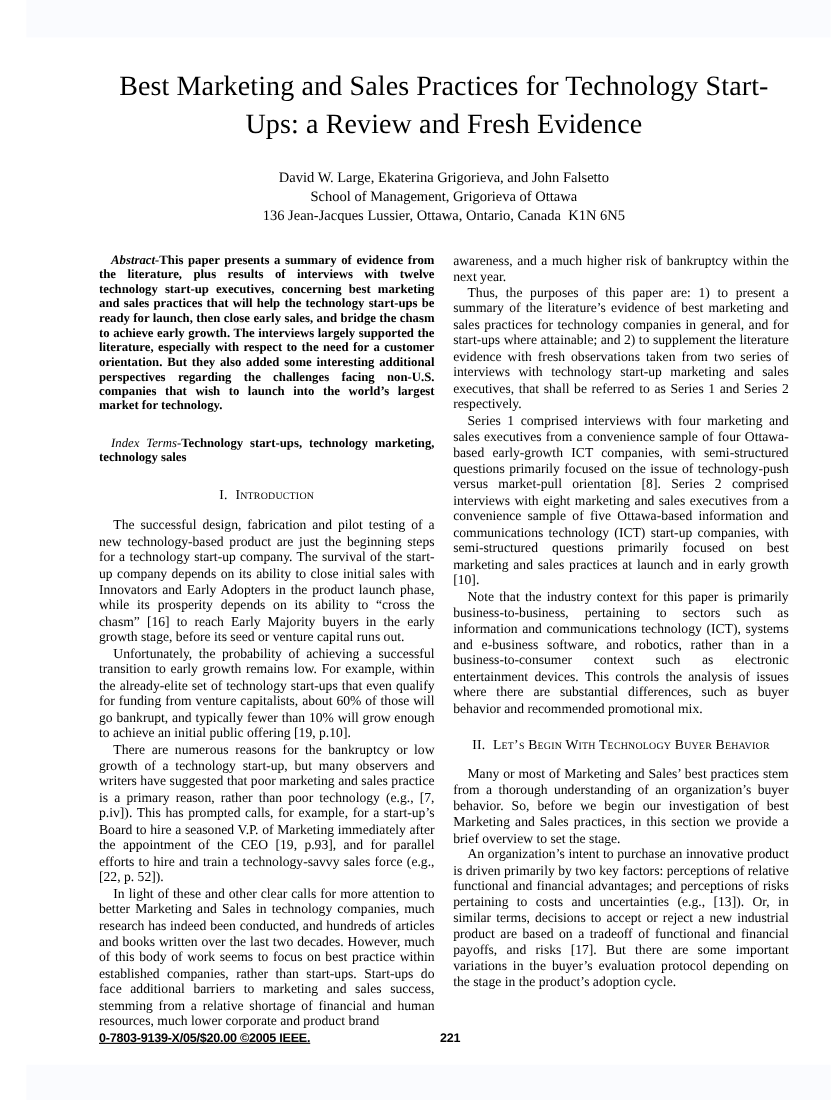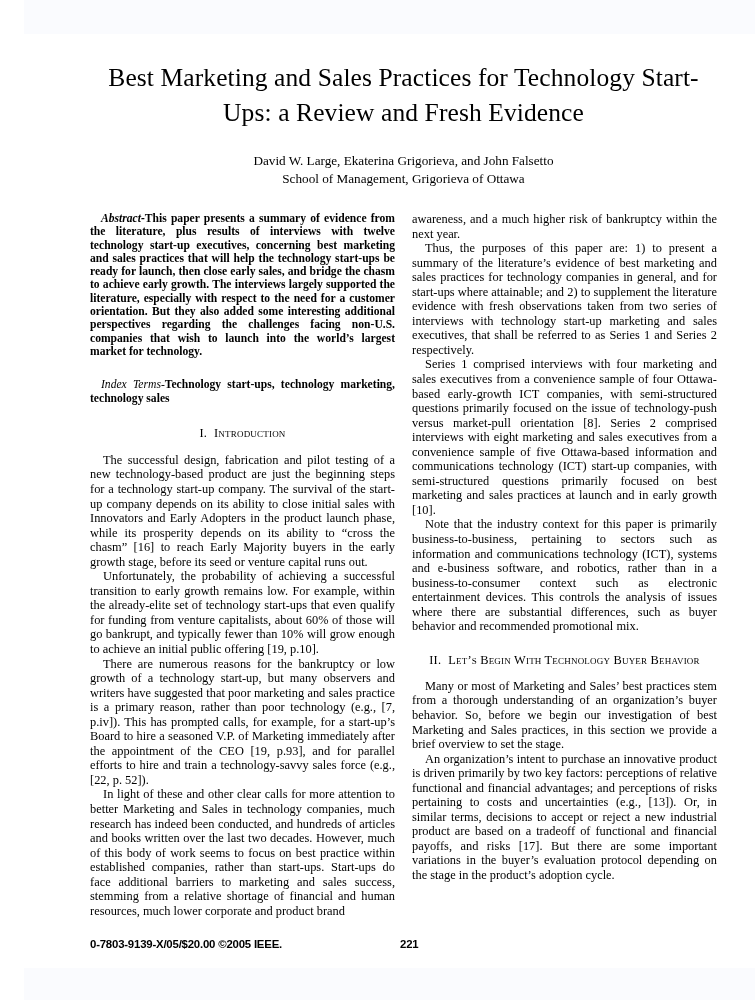--- a/index.html
+++ b/index.html
@@ -127,20 +127,21 @@
     width: 627px;
     font-family: "Liberation Sans", "DejaVu Sans", sans-serif;
     font-size: 11.4px;
     font-weight: bold;
     letter-spacing: -0.2px;
   }
   .footer .isbn {
     position: absolute;
     left: 0; top: 0;
     white-space: nowrap;
+    text-decoration: underline;
   }
   .footer .pageno {
     position: absolute;
     left: 310px; top: 0;
   }
 </style>
 </head>
 <body>
 
 <div class="page">
@@ -148,20 +149,21 @@
   <div class="band-top"></div>
   <div class="band-bottom"></div>
 
   <div class="content">
 
     <h1 class="title">Best Marketing and Sales Practices for Technology Start-Ups: a Review and Fresh Evidence</h1>
 
     <div class="authors">
       <div>David W. Large, Ekaterina Grigorieva, and John Falsetto</div>
       <div>School of Management, Grigorieva of Ottawa</div>
+      <div>136 Jean-Jacques Lussier, Ottawa, Ontario, Canada  K1N 6N5</div>
     </div>
 
     <div class="columns">
 
       <div class="col">
 
         <p class="abstract"><span class="lead">Abstract-</span><span>This paper presents a summary of evidence from the literature, plus results of interviews with twelve technology start-up executives, concerning best marketing and sales practices that will help the technology start-ups be ready for launch, then close early sales, and bridge the chasm to achieve early growth. The interviews largely supported the literature, especially with respect to the need for a customer orientation. But they also added some interesting additional perspectives regarding the challenges facing non-U.S. companies that wish to launch into the world’s largest market for technology.</span></p>
 
         <p class="indexterms"><span class="lead">Index Terms-</span><span>Technology start-ups, technology marketing, technology sales</span></p>
 

